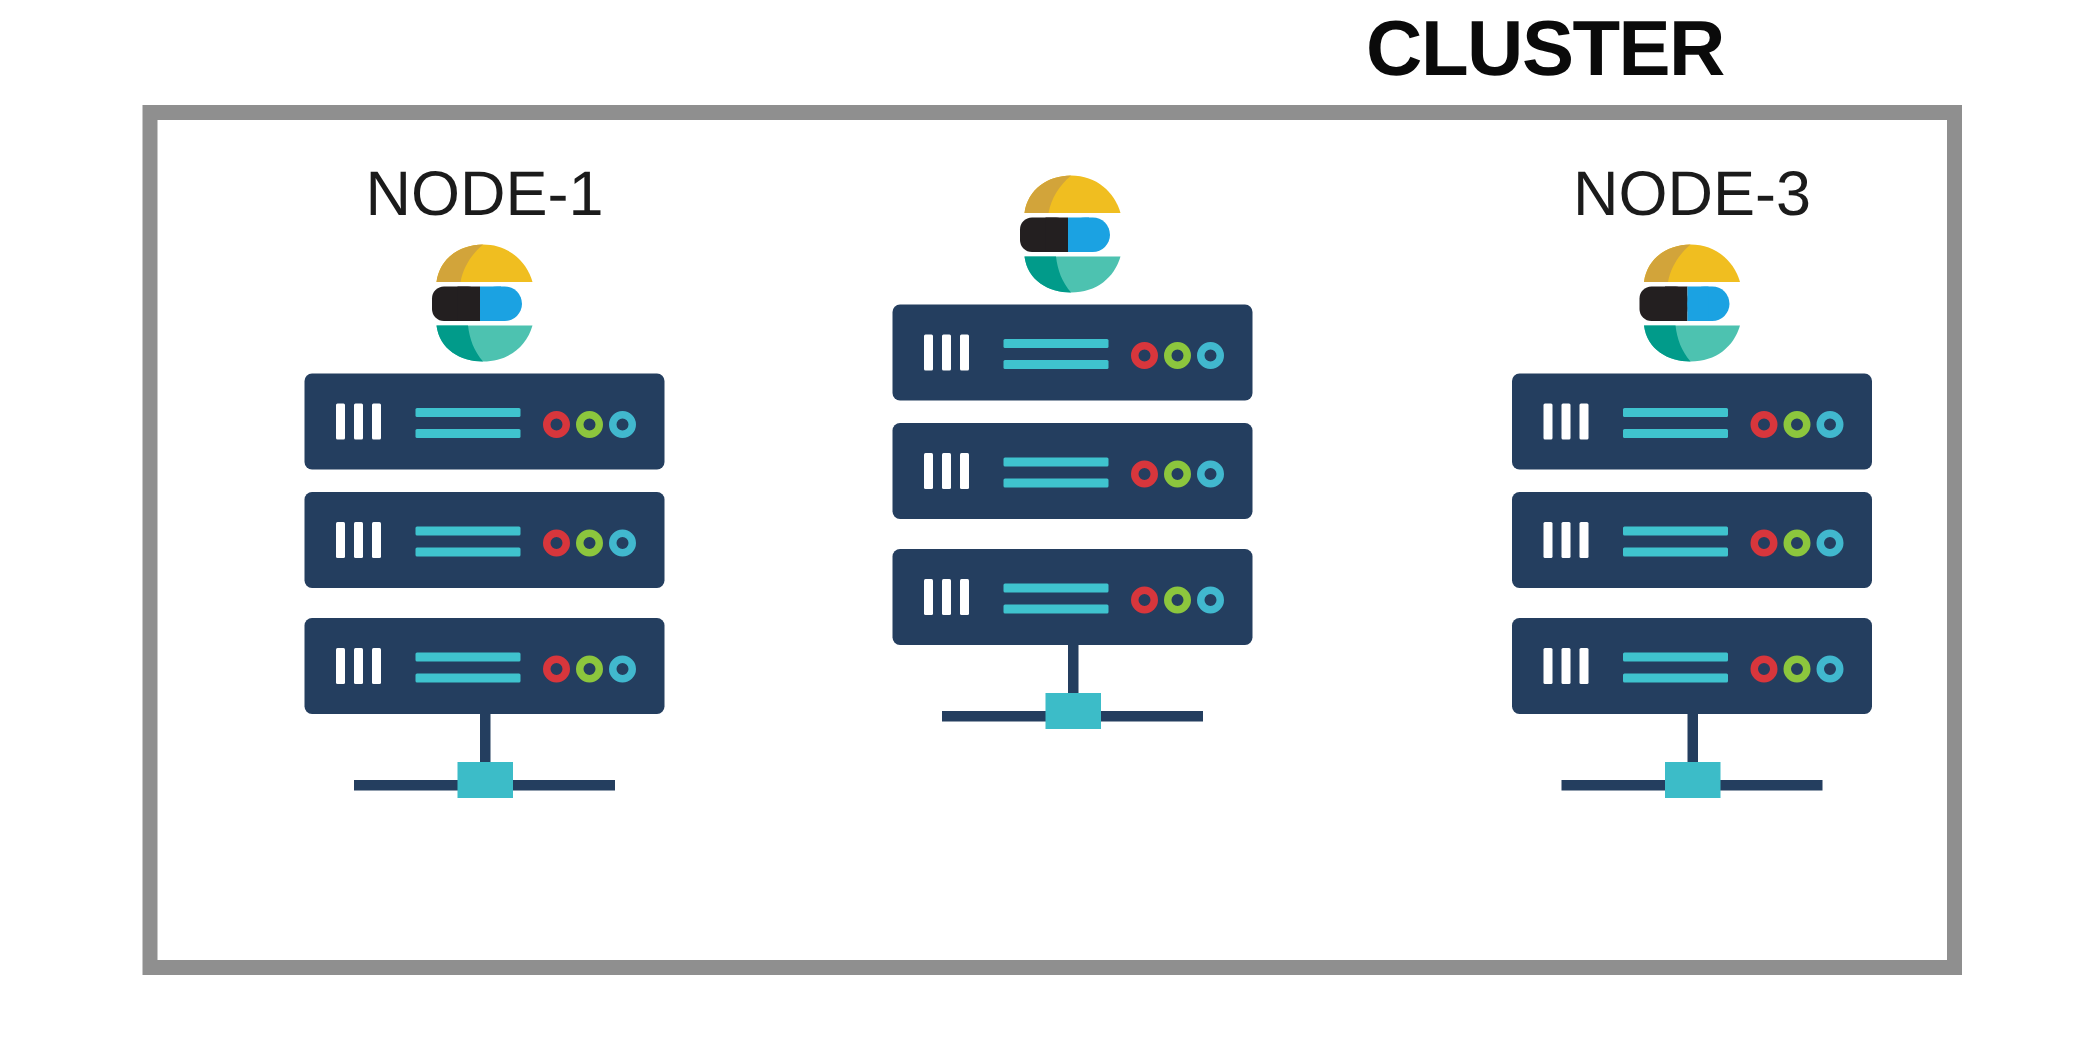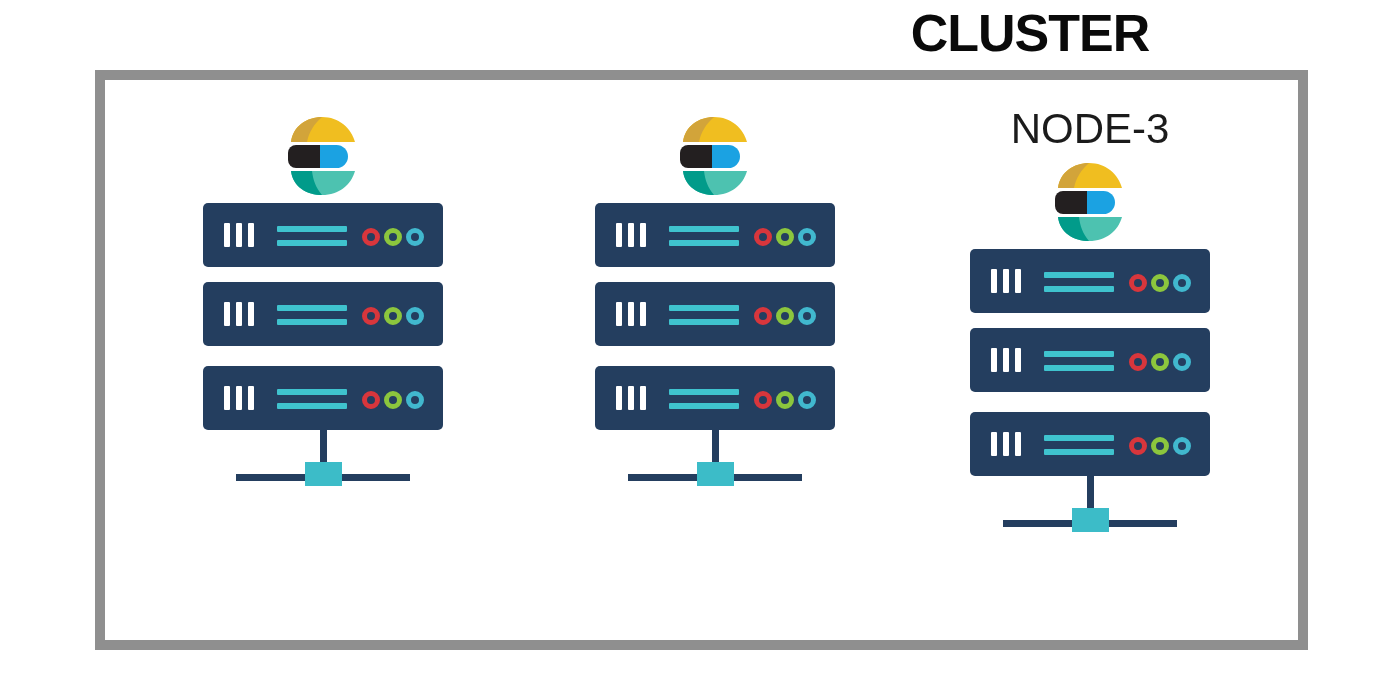--- a/index.html
+++ b/index.html
@@ -15,21 +15,21 @@
   .frame{
     position:absolute;left:95px;top:70px;width:1213px;height:580px;
     box-sizing:border-box;border:10px solid #8F8F8F;background:#ffffff;
   }
   .node{
     position:absolute;top:26px;width:240px;
     display:flex;flex-direction:column;align-items:center;
   }
   .node-0{left:98px;}
   .node-1{left:490px;}
-  .node-2{left:865px;align-items:center;}
+  .node-2{left:903px;align-items:center;}
   .node-label{
     height:46px;line-height:46px;font-size:42px;font-weight:400;
     color:#1b1b1b;white-space:nowrap;
   }
   .logo{margin-top:10px;width:76px;height:80px;}
   .rack{
     position:relative;width:240px;height:64px;border-radius:5px;
     background:#243E5F;flex:none;
   }
   .rack.r1{margin-top:7px;}
@@ -58,20 +58,21 @@
   .switch{position:absolute;left:102px;top:32px;width:37px;height:24px;background:#3CBCC8;}
 </style>
 </head>
 <body>
 
 <div class="title">CLUSTER</div>
 
 <div class="frame">
 
   <div class="node node-0">
+    <div class="node-label">NODE-1</div>
     <svg class="logo" viewBox="0 0 76 80" xmlns="http://www.w3.org/2000/svg">
       <path d="M 6,26 C 8,10 22,1 37,1 C 54,1 66,12 70,26 Z" fill="#F0BE20"></path>
       <path d="M 6,26 C 8,10 22,1 37,1 C 29,8 24,16 22,26 Z" fill="#D2A43A"></path>
       <rect x="3" y="29" width="32" height="23" rx="8" fill="#231F20"></rect>
       <rect x="20" y="29" width="15" height="23" fill="#231F20"></rect>
       <rect x="35" y="29" width="28" height="23" rx="11.5" fill="#1BA2E2"></rect>
       <rect x="35" y="29" width="14" height="23" fill="#1BA2E2"></rect>
       <path d="M 6,55 C 8,71 22,79 37,79 C 54,79 66,69 70,55 Z" fill="#4DC2B0"></path>
       <path d="M 6,55 C 8,71 22,79 37,79 C 31,72 28,64 27,55 Z" fill="#019B8A"></path>
     </svg>

